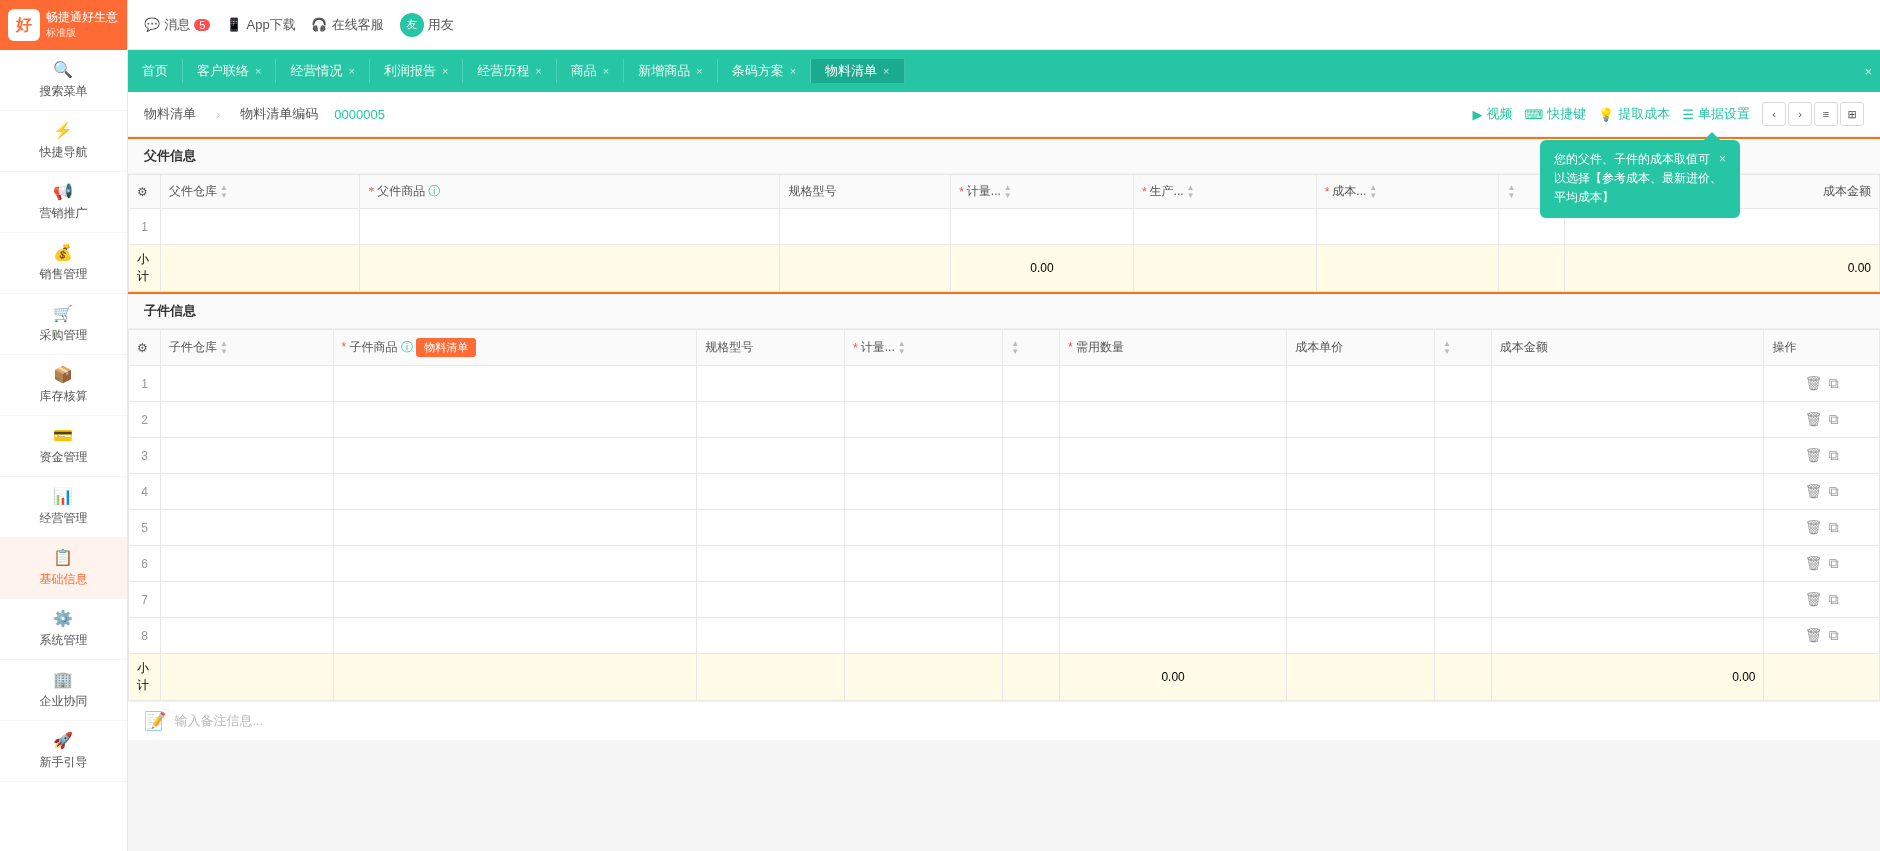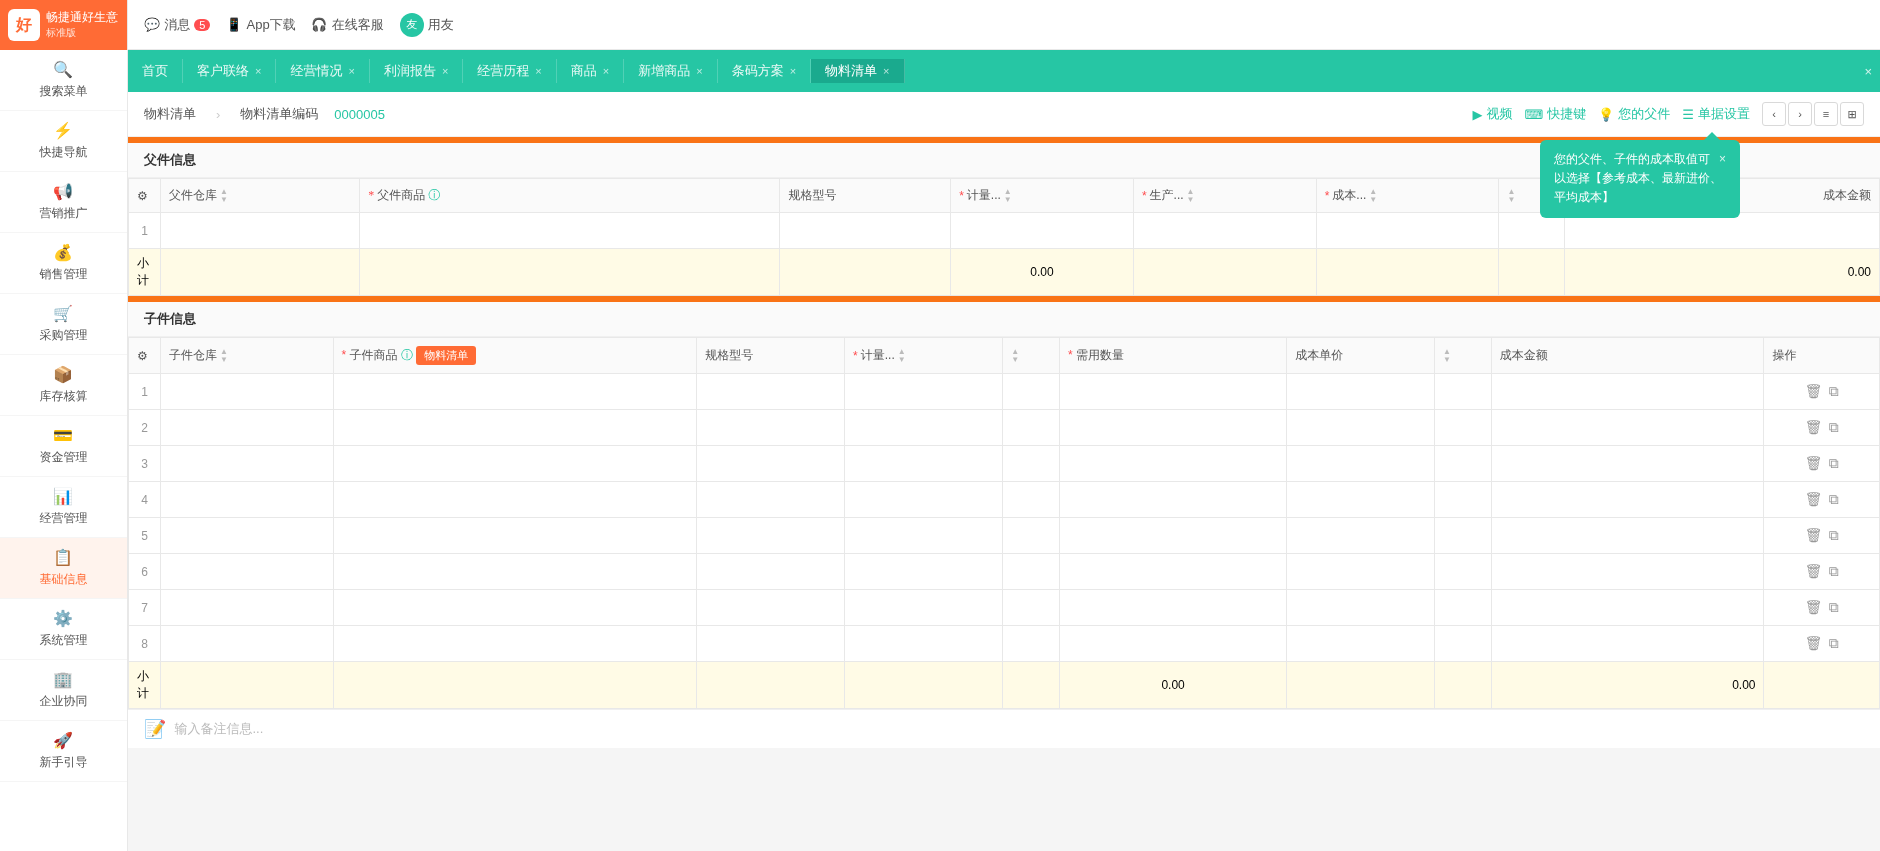--- a/index.html
+++ b/index.html
@@ -130,21 +130,21 @@
     }
     .page-header-action { display: flex; align-items: center; gap: 4px; cursor: pointer; color: #26c6a4; font-size: 13px; }
     .breadcrumb-item { font-size: 13px; color: #555; cursor: pointer; }
     .breadcrumb-sep { color: #ccc; margin: 0 4px; }
     .doc-number { color: #26c6a4; font-size: 13px; }
 
     
     .section-header {
       padding: 8px 16px;
       background: #fafafa;
-      border-top: 6px solid #f97316;
+      border-top: 2px solid #f97316;
       border-bottom: 1px solid #f0f0f0;
       font-size: 13px;
       font-weight: 600;
       color: #333;
     }
 
     
     .data-table { width: 100%; border-collapse: collapse; font-size: 12px; }
     .data-table th {
       background: #fafafa;
@@ -370,21 +370,21 @@
           <div class="page-header-action">
             <span>▶</span>
             <span>视频</span>
           </div>
           <div class="page-header-action">
             <span>⌨</span>
             <span>快捷键</span>
           </div>
           <div class="page-header-action">
             <span>💡</span>
-            <span>您的父件</span>
+            <span>提取成本</span>
           </div>
           <div class="page-header-action">
             <span>☰</span>
             <span>单据设置</span>
           </div>
           <div class="page-nav">
             <button class="page-nav-btn">‹</button>
             <button class="page-nav-btn">›</button>
             <button class="page-nav-btn">≡</button>
             <button class="page-nav-btn">⊞</button>

